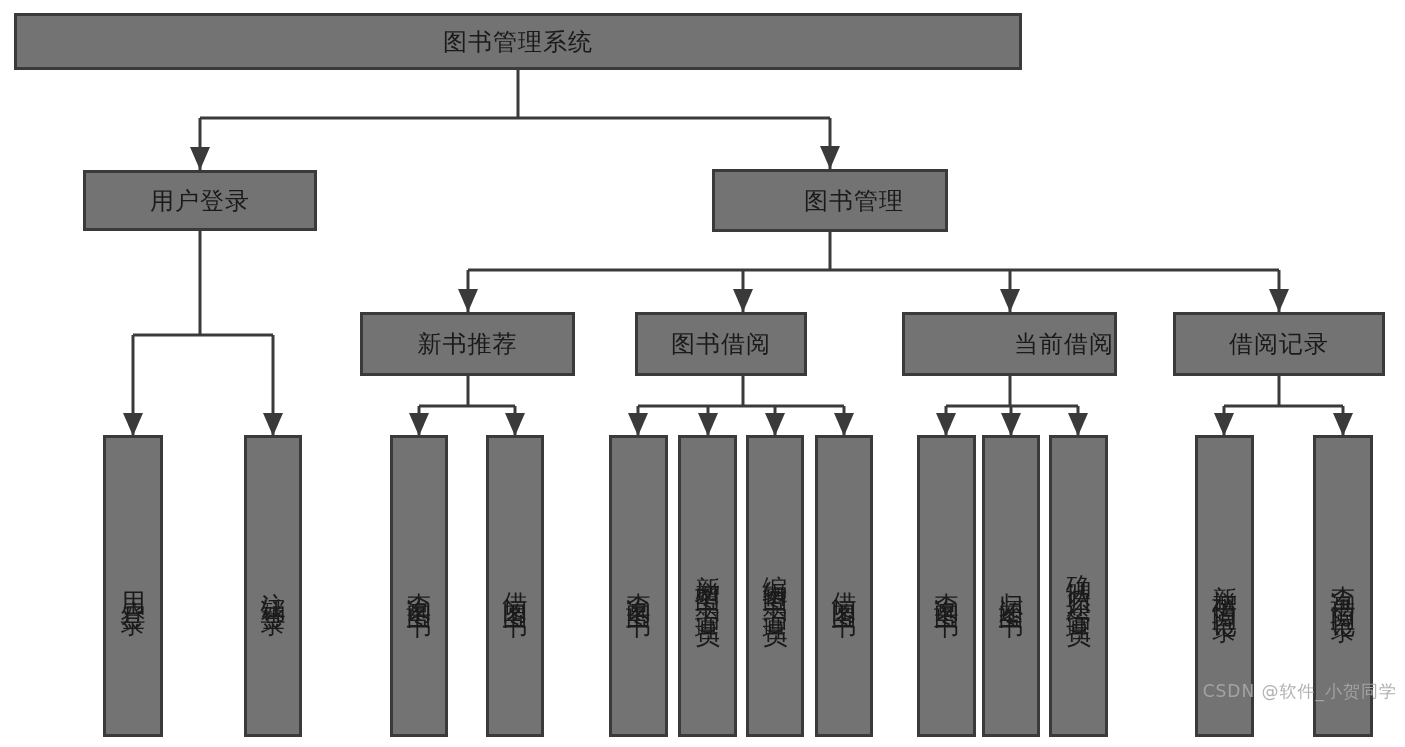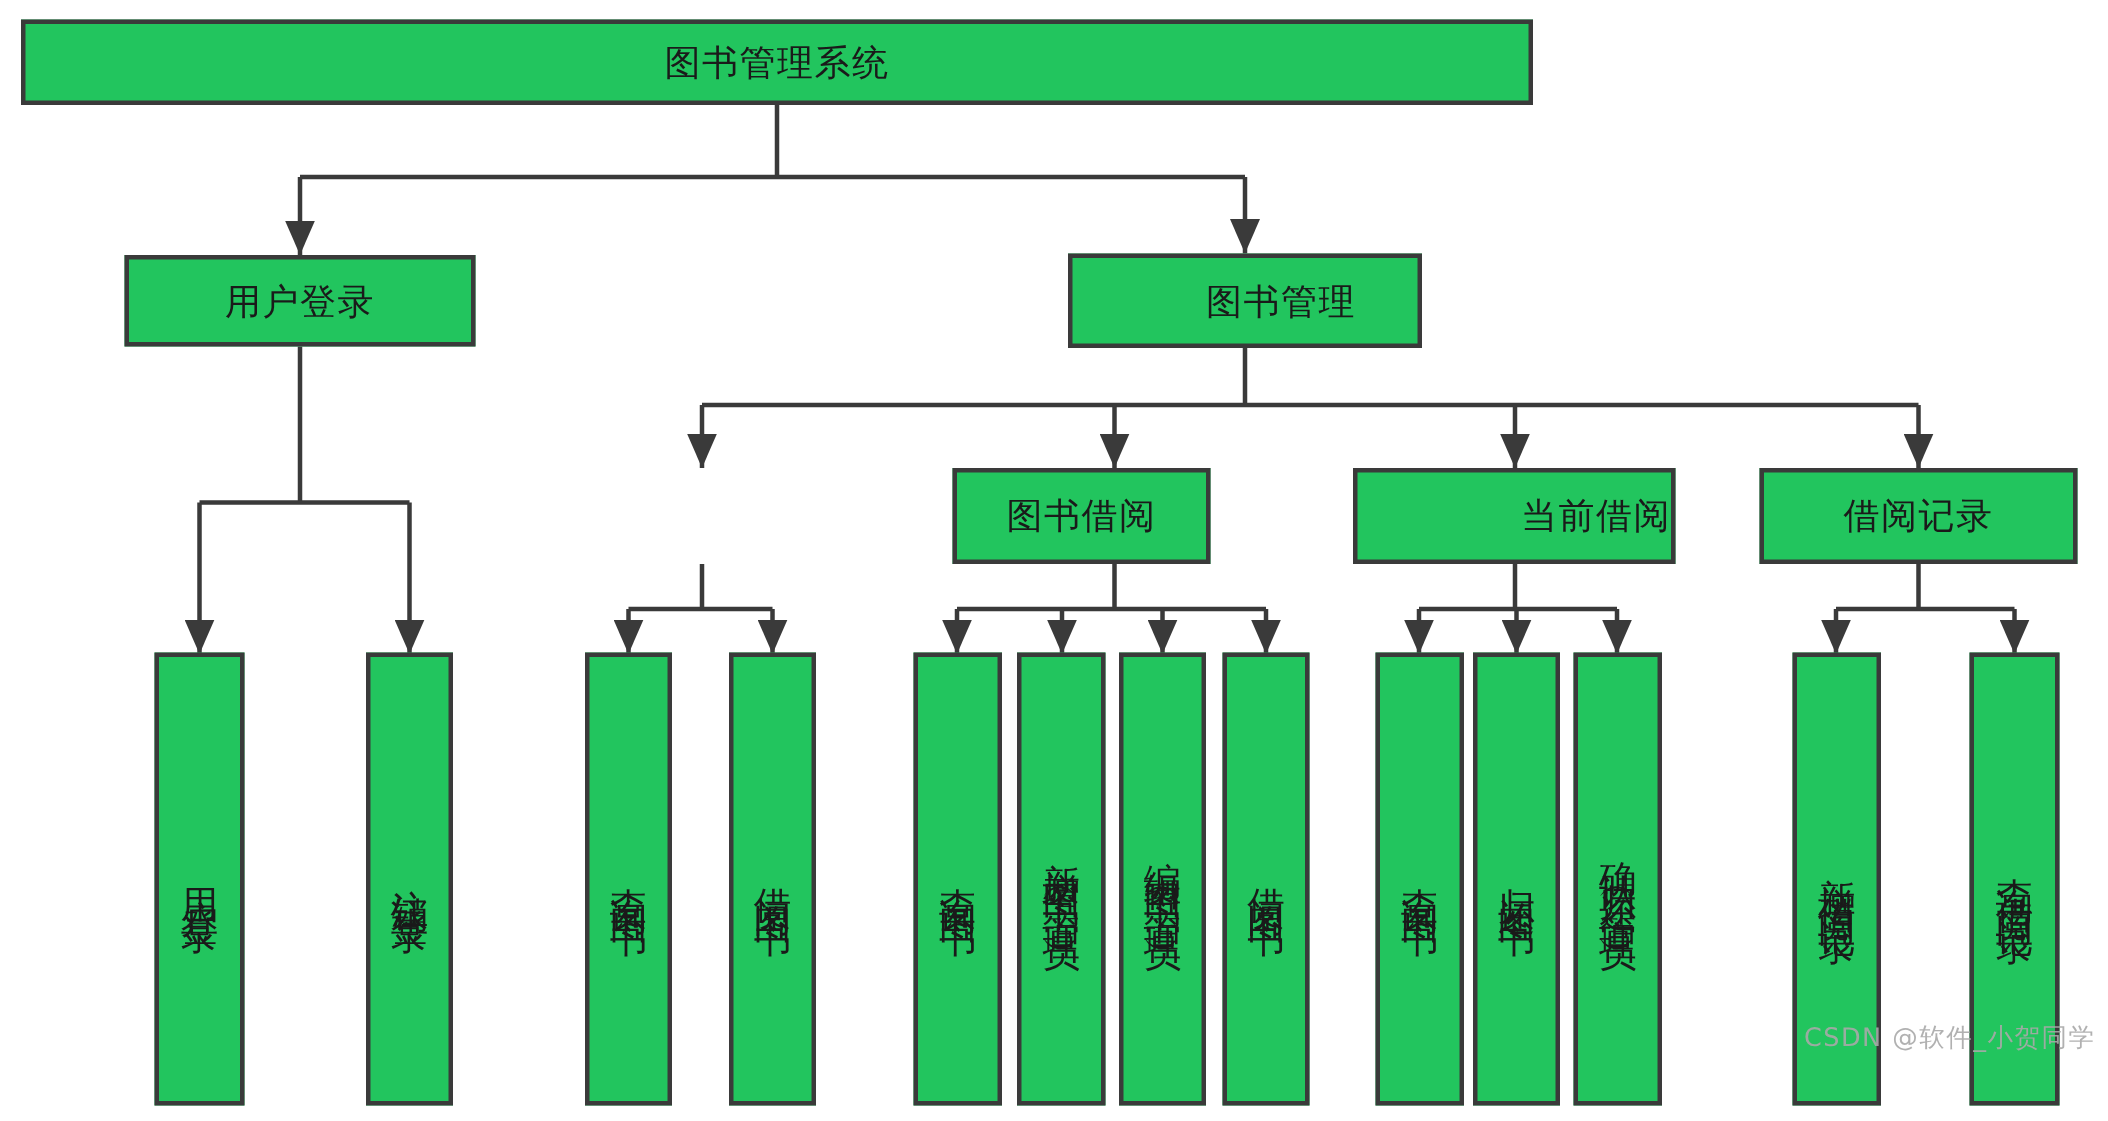--- a/index.html
+++ b/index.html
@@ -9,21 +9,21 @@
     height: 747px;
     background: #ffffff;
     font-family: "DejaVu Sans", "Liberation Sans", sans-serif;
     overflow: hidden;
   }
   #connectors { position: absolute; left: 0; top: 0; z-index: 1; }
   .node {
     position: absolute;
     box-sizing: border-box;
     border: 3px solid #3a3a3a;
-    background: #22c55e;
+    background: #737373;
     display: flex;
     align-items: center;
     justify-content: center;
     z-index: 2;
     color: #1a1a1a;
   }
   .node.h { font-size: 24px; letter-spacing: 1px; white-space: nowrap; }
   .node.v span {
     writing-mode: vertical-rl;
     text-orientation: mixed;
@@ -112,20 +112,23 @@
     <span>图书管理系统</span>
   </div>
 
   <div class="node h" id="n-login">
     <span>用户登录</span>
   </div>
   <div class="node h" id="n-mgmt">
     <span>图书管理</span>
   </div>
 
+  <div class="node h" id="n-newbk">
+    <span>新书推荐</span>
+  </div>
   <div class="node h" id="n-borrow">
     <span>图书借阅</span>
   </div>
   <div class="node h" id="n-currb">
     <span>当前借阅</span>
   </div>
   <div class="node h" id="n-recs">
     <span>借阅记录</span>
   </div>
 

